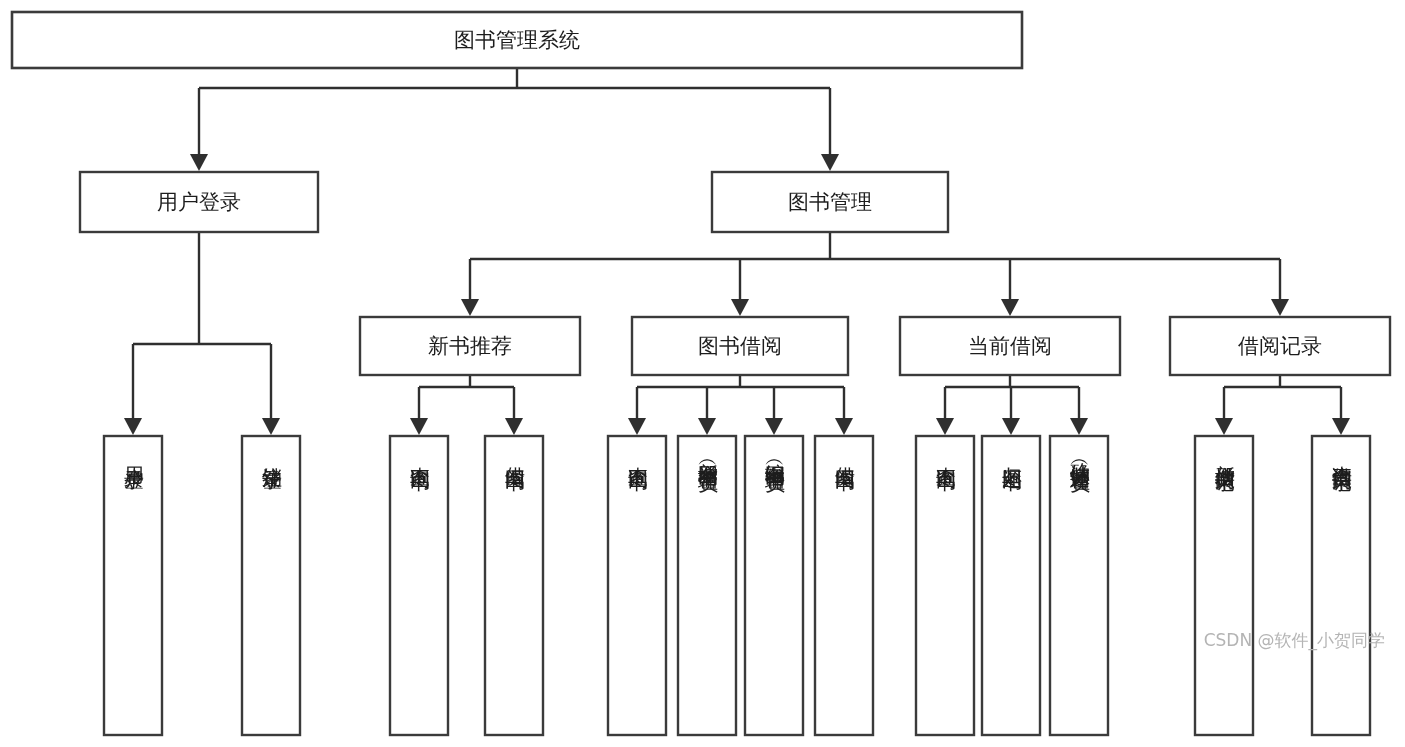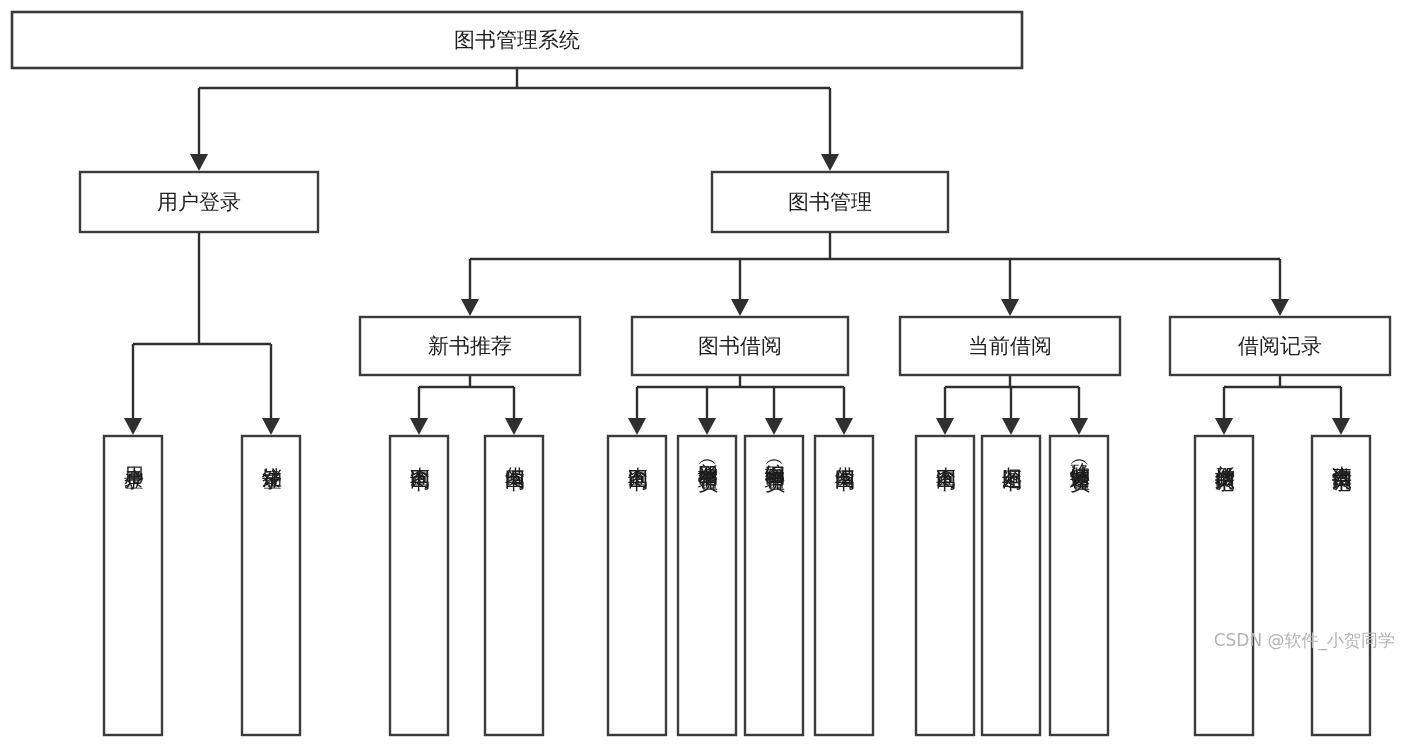--- a/index.html
+++ b/index.html
@@ -51,21 +51,21 @@
     dominant-baseline: middle;
   }
   .node-label.vertical {
     font-size: 20px;
     writing-mode: vertical-rl;
     text-orientation: upright;
     letter-spacing: 1.5px;
   }
   .watermark {
     position: absolute;
-    right: 10px;
+    right: 20px;
     bottom: 6px;
     font-family: "DejaVu Sans", "Liberation Sans", sans-serif;
     font-size: 17px;
     color: #b4b4b4;
     white-space: nowrap;
     pointer-events: none;
   }
 </style>
 </head>
 <body>

